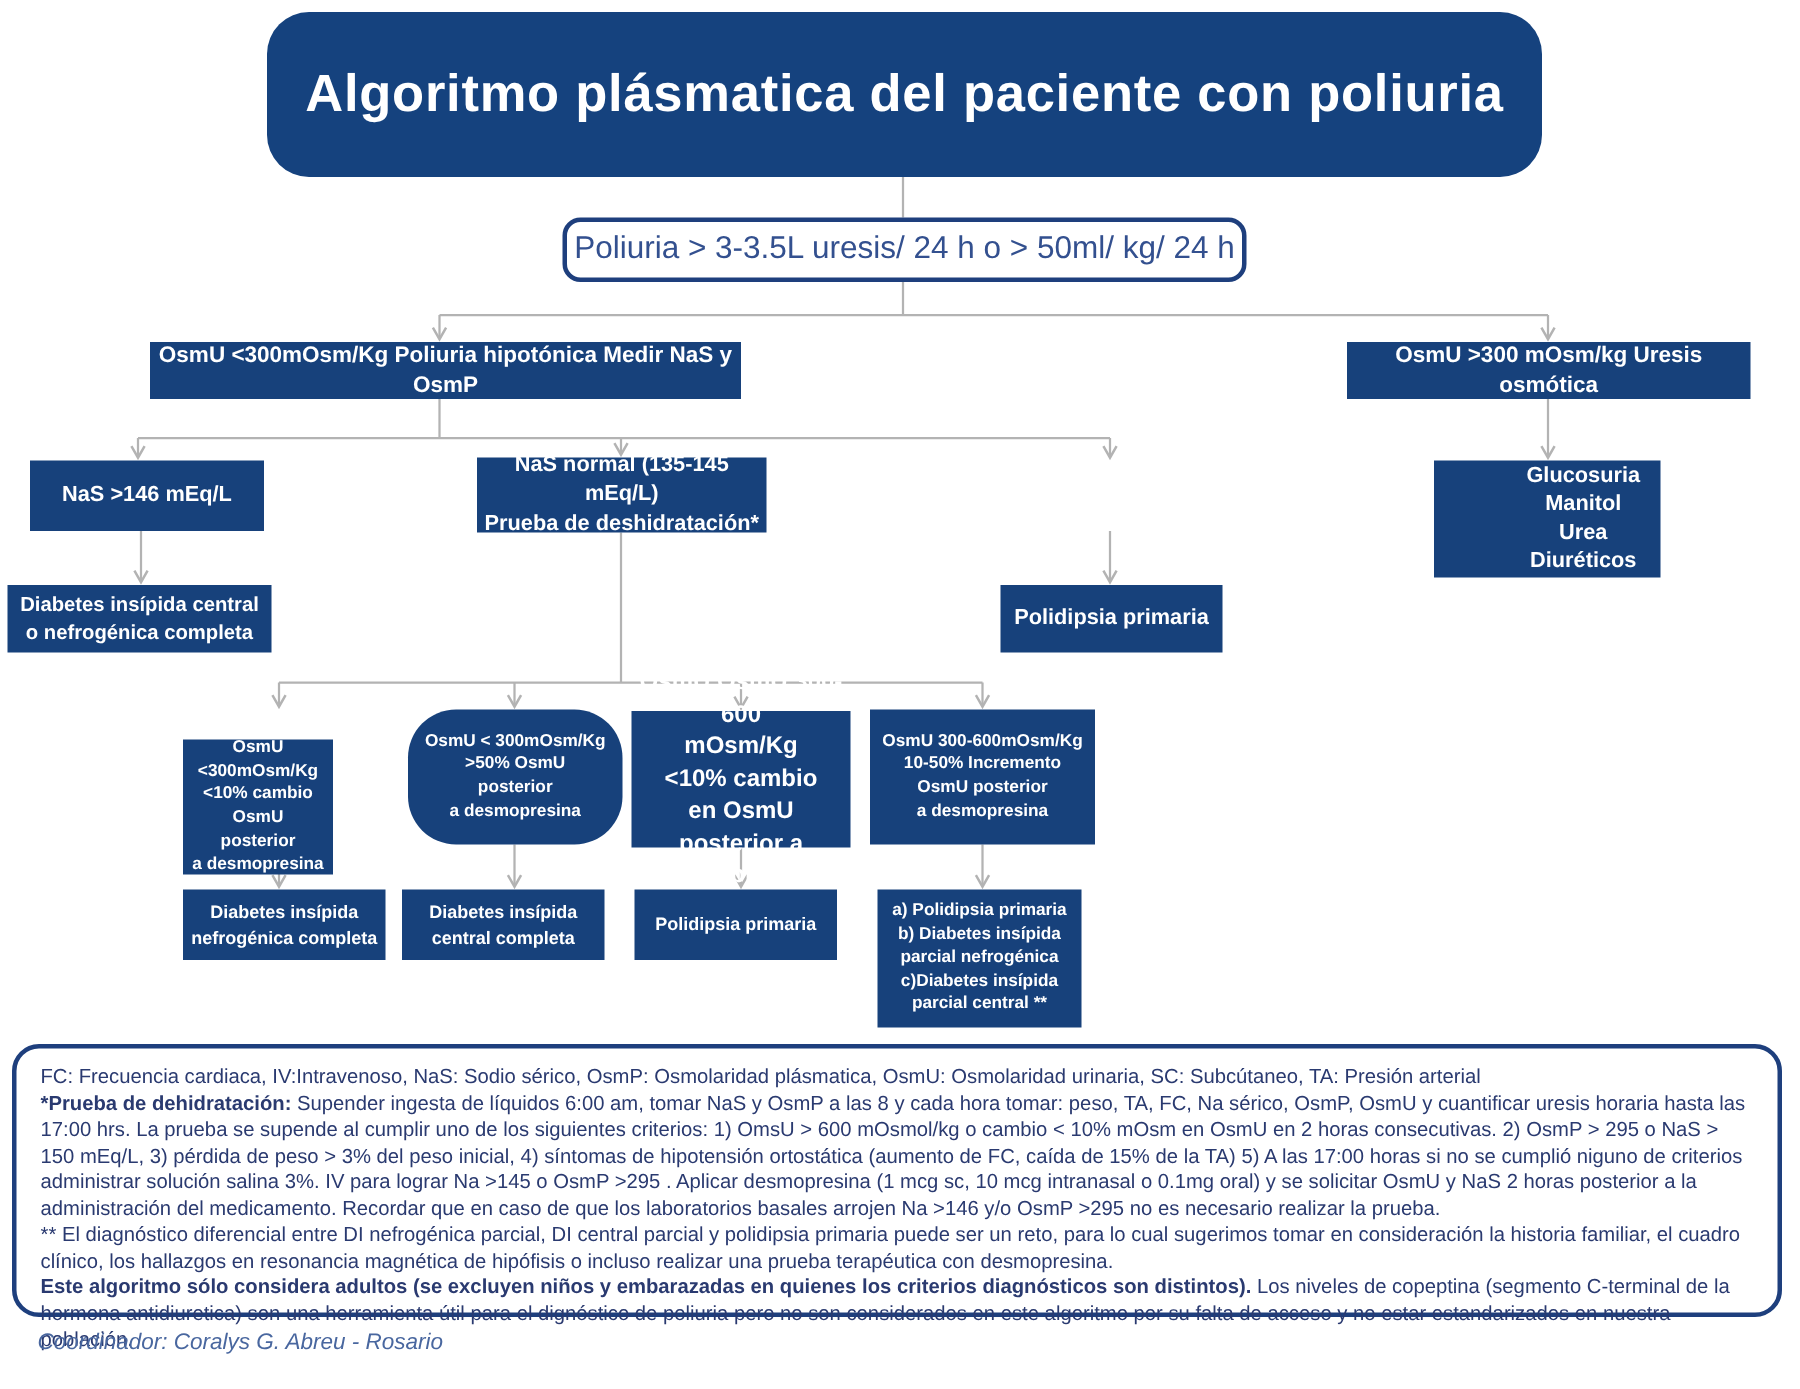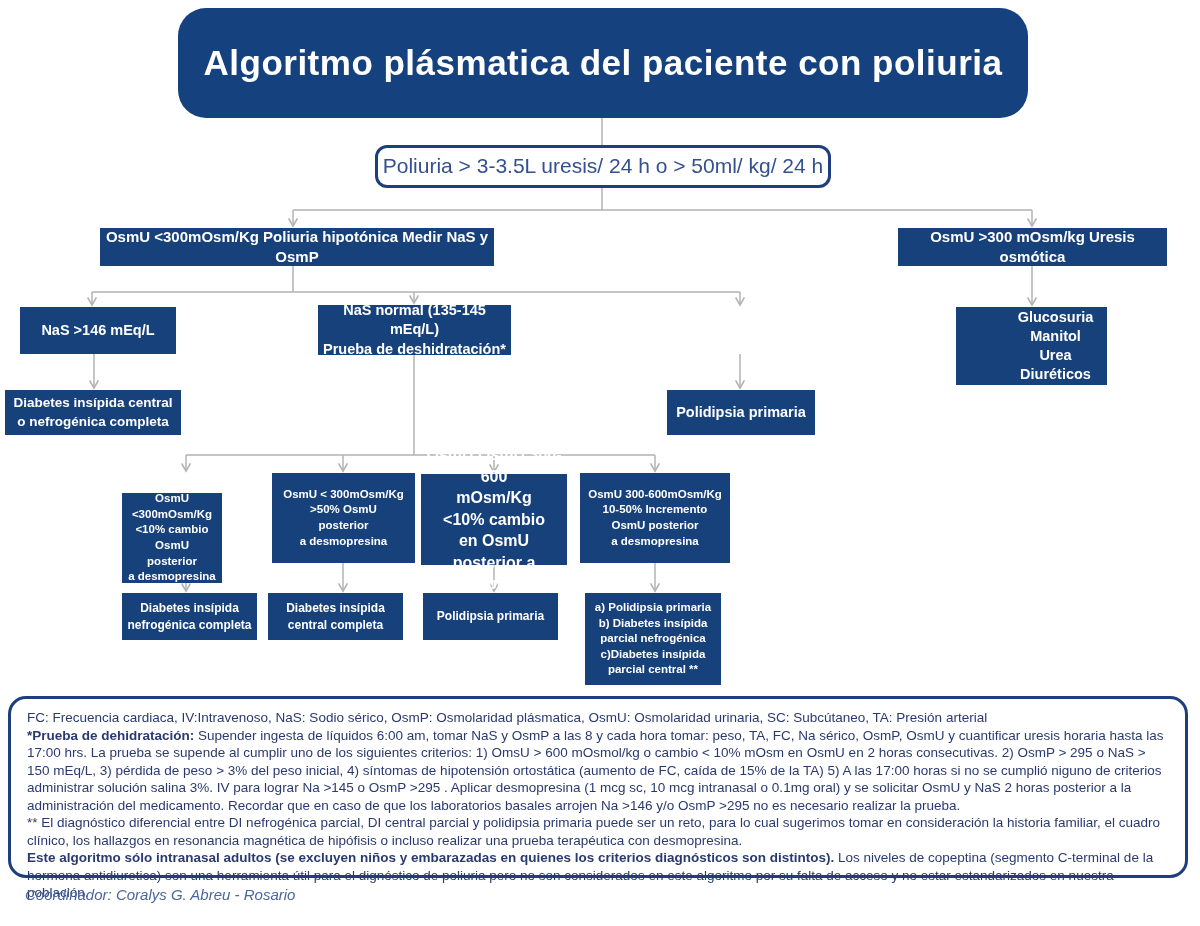--- a/index.html
+++ b/index.html
@@ -26,21 +26,21 @@
   }
   #hypotonic { left:100px; top:228px; width:394px; height:38px; font-size:15px; }
   #osmotic   { left:898px; top:228px; width:269px; height:38px; font-size:15px; }
   #nas-high   { left:20px;  top:307px; width:156px; height:47px; font-size:14.5px; }
   #nas-normal { left:318px; top:305px; width:193px; height:50px; font-size:14.5px; }
   #nas-low    { left:665px; top:307px; width:150px; height:47px; font-size:14.5px; }
   #osmotic-causes { left:956px; top:307px; width:151px; height:78px; font-size:14.5px; line-height:1.3;padding-left:48px; }
   #di-central-nefro { left:5px;   top:390px; width:176px; height:45px; font-size:13.5px; }
   #polidipsia-1     { left:667px; top:390px; width:148px; height:45px; font-size:14.5px; }
   #test-a { left:122px; top:473px; width:100px; height:90px; font-size:11.5px;margin-top:20px; }
-  #test-b { left:272px; top:473px; width:143px; height:90px; font-size:11.5px; }
+  #test-b { left:272px; top:473px; width:143px; height:90px; font-size:11.5px;border-radius:32px; }
   #test-c { left:421px; top:474px; width:146px; height:91px; font-size:16px; }
   #test-d { left:580px; top:473px; width:150px; height:90px; font-size:11.5px; }
   #result-a { left:122px; top:593px; width:135px; height:47px; font-size:12px; }
   #result-b { left:268px; top:593px; width:135px; height:47px; font-size:12px; }
   #result-c { left:423px; top:593px; width:135px; height:47px; font-size:12px; }
   #result-d { left:585px; top:593px; width:136px; height:92px; font-size:11.5px; }
 
   #footnote {
     position:absolute; left:8px; top:696px; width:1180px; height:182px;
     border:3px solid var(--outline,#1e3f7d); border-radius:18px; box-sizing:border-box;
@@ -138,20 +138,20 @@
   <div class="box" id="result-d">a) Polidipsia primaria
 b) Diabetes insípida
 parcial nefrogénica
 c)Diabetes insípida
 parcial central **</div>
 
   <div id="footnote">
     <p>FC: Frecuencia cardiaca, IV:Intravenoso, NaS: Sodio sérico, OsmP: Osmolaridad plásmatica, OsmU: Osmolaridad urinaria, SC: Subcútaneo, TA: Presión arterial</p>
     <p><b>*Prueba de dehidratación:</b><span> Supender ingesta de líquidos 6:00 am, tomar NaS y OsmP a las 8 y cada hora tomar: peso, TA, FC, Na sérico, OsmP, OsmU y cuantificar uresis horaria hasta las 17:00 hrs. La prueba se supende al cumplir uno de  los  siguientes criterios:   1) OmsU &gt; 600 mOsmol/kg o cambio &lt; 10% mOsm en OsmU en 2 horas consecutivas. 2) OsmP &gt; 295 o NaS &gt; 150 mEq/L, 3) pérdida de peso &gt; 3% del peso inicial, 4) síntomas de hipotensión ortostática (aumento de FC, caída de 15% de la TA) 5) A las 17:00 horas si no se cumplió niguno de  criterios administrar solución salina 3%. IV para lograr Na &gt;145 o OsmP &gt;295 . Aplicar desmopresina (1 mcg sc, 10 mcg intranasal o 0.1mg oral) y se solicitar OsmU y NaS 2 horas posterior a la administración del medicamento. Recordar que en caso de que los laboratorios basales arrojen Na &gt;146 y/o OsmP &gt;295 no es necesario realizar la prueba.</span></p>
     <p>** El diagnóstico diferencial entre DI nefrogénica parcial, DI  central  parcial  y polidipsia  primaria  puede ser  un reto,  para lo cual sugerimos tomar en consideración la historia familiar, el  cuadro  clínico,  los hallazgos en  resonancia magnética de hipófisis o incluso realizar una prueba terapéutica con desmopresina.</p>
-    <p><b>Este algoritmo sólo intranasal adultos (se excluyen niños y embarazadas en quienes los criterios diagnósticos son distintos).</b><span> Los niveles de copeptina (segmento C-terminal de la hormona antidiuretica) son una herramienta útil para el dignóstico de poliuria pero no son considerados en este algoritmo por su falta de acceso y no estar estandarizados en nuestra población.</span></p>
+    <p><b>Este algoritmo sólo considera adultos (se excluyen niños y embarazadas en quienes los criterios diagnósticos son distintos).</b><span> Los niveles de copeptina (segmento C-terminal de la hormona antidiuretica) son una herramienta útil para el dignóstico de poliuria pero no son considerados en este algoritmo por su falta de acceso y no estar estandarizados en nuestra población.</span></p>
   </div>
 
   <div class="credits">
     <div>Coordinador: Coralys G. Abreu - Rosario</div>
   </div>
 
 </div>
 
 </body></html>

